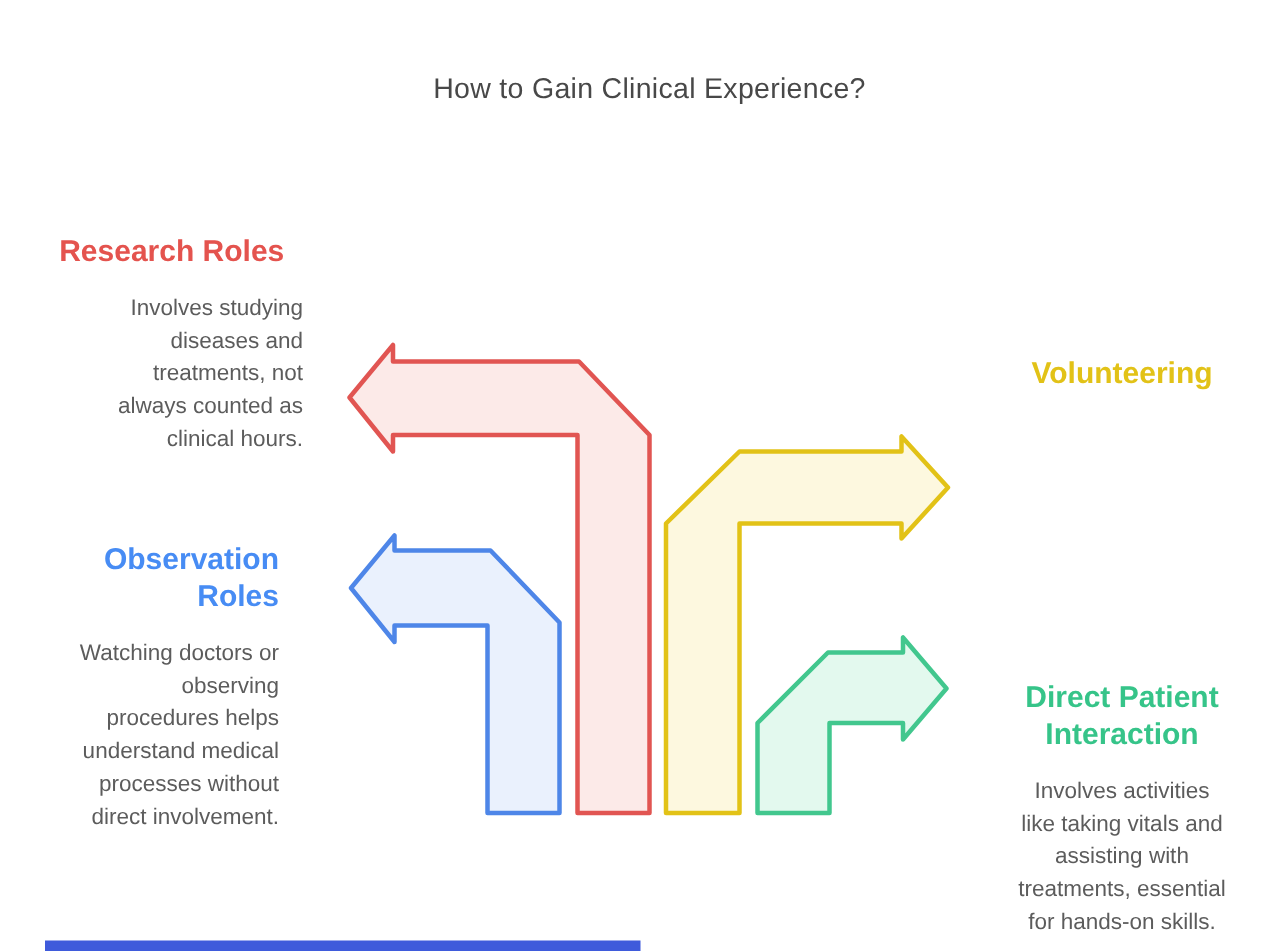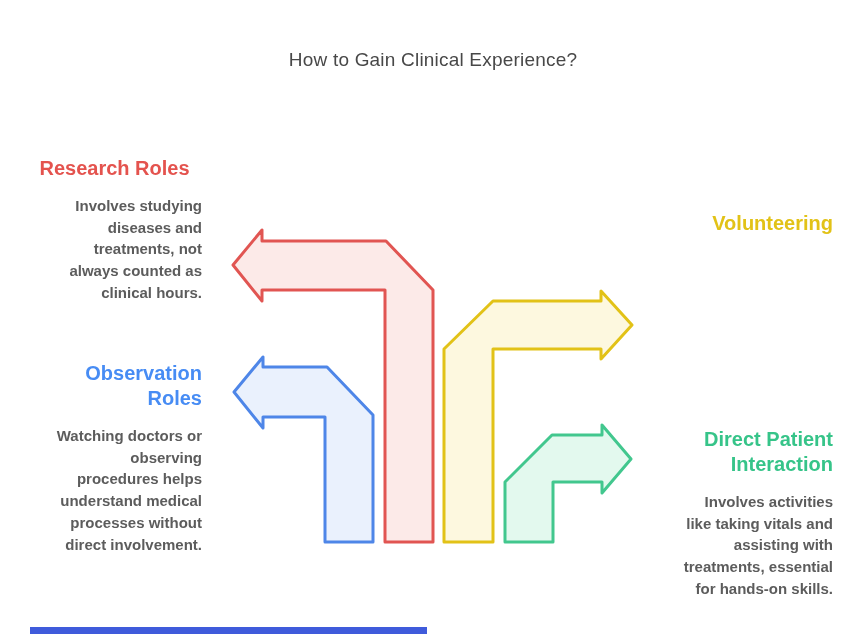--- a/index.html
+++ b/index.html
@@ -13,35 +13,34 @@
   }
   .page-title{
     position:absolute;top:49px;left:0;right:0;
     text-align:center;
     font-size:19px;
     color:#484848;
     letter-spacing:.2px;
   }
   .text-block{position:absolute;}
   .text-block.align-right{text-align:right;}
-  .text-block.align-left{text-align:right;}
+  .text-block.align-left{text-align:center;margin-top:26px;}
   .block-heading{
     font-size:20px;
     font-weight:bold;
     line-height:25px;
     white-space:pre-line;
     margin:0 0 14px 0;
   }
   .block-desc{
     font-size:15px;
     line-height:21.7px;
     color:#5c5c5c;
     white-space:pre-line;
     margin:0;
-    font-weight:bold;
   }
   .h-red{color:#E4534E;text-align:center;}
   .h-blue{color:#478CF4;}
   .h-yellow{color:#E2C217;}
   .h-green{color:#36C489;}
   .arrows{position:absolute;left:0;top:0;}
   .footer-bar{
     position:absolute;
     left:30px;top:627px;
     width:397px;height:7px;
@@ -64,21 +63,21 @@
 
   <div class="text-block align-right" style="top:156px; right:664px; width:175px;">
     <div class="block-heading h-red">Research Roles</div>
     <div class="block-desc">Involves studying
 diseases and
 treatments, not
 always counted as
 clinical hours.</div>
   </div>
 
-  <div class="text-block align-right" style="top:361px; right:664px; width:175px;">
+  <div class="text-block align-right" style="top:361px; right:680px; width:175px;">
     <div class="block-heading h-blue">Observation
 Roles</div>
     <div class="block-desc">Watching doctors or
 observing
 procedures helps
 understand medical
 processes without
 direct involvement.</div>
   </div>
 

